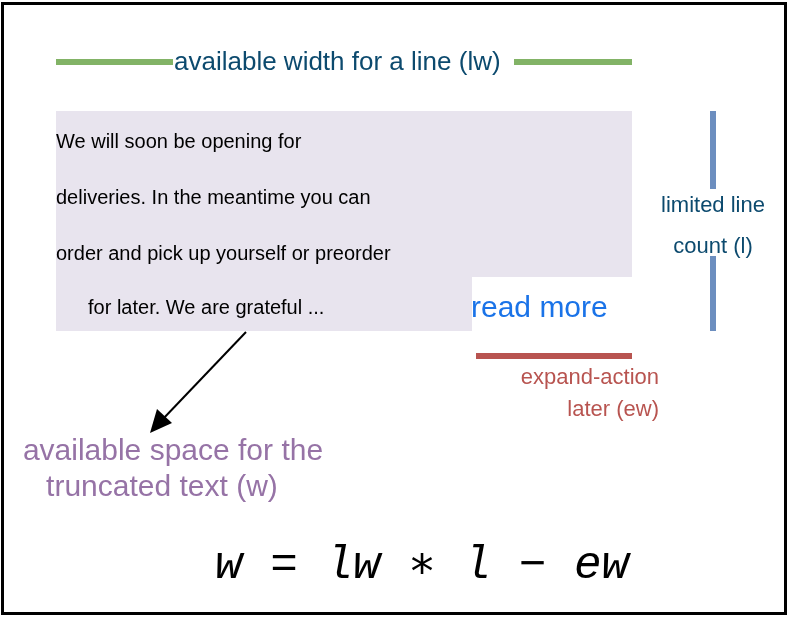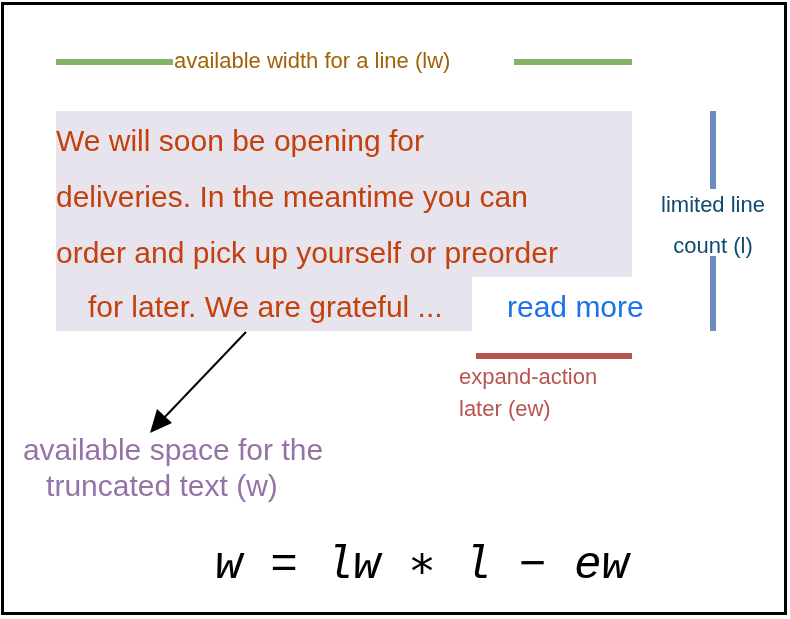--- a/index.html
+++ b/index.html
@@ -1,47 +1,47 @@
 <!DOCTYPE html>
 <html><head>
 <meta charset="utf-8">
 <style>
   html,body{margin:0;padding:0;background:#fff;}
   body{width:790px;height:619px;position:relative;overflow:hidden;font-family:"Liberation Sans",sans-serif;}
   .frame{position:absolute;left:1px;top:2px;width:780px;height:607px;border:3px solid #000;background:#fff;}
   .abs{position:absolute;}
   .green-line{background:#82b366;height:6px;}
-  .green-label{color:#a16207;font-size:22px;white-space:nowrap;line-height:26px;}
+  .green-label{color:#0c4a6e;font-size:26px;white-space:nowrap;line-height:26px;}
   .hl{background:#e8e4ee;}
-  .body-text{font-size:30px;color:#c2410c;white-space:nowrap;line-height:30px;}
+  .body-text{font-size:20px;color:#000000;white-space:nowrap;line-height:30px;}
   .link{color:#1a73e8;font-size:30px;white-space:nowrap;line-height:30px;}
   .blue-bar{background:#6c8ebf;width:6px;}
   .blue-label{color:#0c4a6e;font-size:22px;text-align:center;line-height:34px;width:140px;}
   .red-line{background:#b85450;height:6px;}
-  .red-label{color:#b85450;font-size:22px;text-align:left;line-height:32px;width:200px;}
+  .red-label{color:#b85450;font-size:22px;text-align:right;line-height:32px;width:200px;}
   .purple-label{color:#9673a6;font-size:30px;text-align:center;line-height:36px;width:320px;}
   .formula{font-family:Liberation Mono, monospace;font-style:italic;font-size:46px;color:#000;white-space:nowrap;}
 </style>
 </head>
 <body>
 
 <div class="frame"></div>
 
 <div class="abs green-line" style="left:56px;top:59px;width:117px;"></div>
 <div class="abs green-label" style="left:174px;top:48px;">available width for a line (lw)</div>
 <div class="abs green-line" style="left:514px;top:59px;width:118px;"></div>
 
 <div class="abs hl" style="left:56px;top:111px;width:576px;height:166px;"></div>
 <div class="abs hl" style="left:56px;top:277px;width:416px;height:54px;"></div>
 
 <div class="abs body-text" style="left:56px;top:126px;">We will soon be opening for</div>
 <div class="abs body-text" style="left:56px;top:182px;">deliveries. In the meantime you can</div>
 <div class="abs body-text" style="left:56px;top:238px;">order and pick up yourself or preorder</div>
 <div class="abs body-text" style="left:56px;top:292px;margin-left:32px;">for later. We are grateful ...</div>
-<div class="abs link" style="left:471px;top:292px;margin-left:36px;">read more</div>
+<div class="abs link" style="left:471px;top:292px;">read more</div>
 
 <div class="abs blue-bar" style="left:710px;top:111px;height:78px;"></div>
 <div class="abs blue-label" style="left:643px;top:188px;">limited line</div>
 <div class="abs blue-label" style="left:643px;top:229px;">count (l)</div>
 <div class="abs blue-bar" style="left:710px;top:256px;height:75px;"></div>
 
 <div class="abs red-line" style="left:476px;top:353px;width:156px;"></div>
 <div class="abs red-label" style="left:459px;top:361px;">expand-action</div>
 <div class="abs red-label" style="left:459px;top:393px;">later (ew)</div>
 

